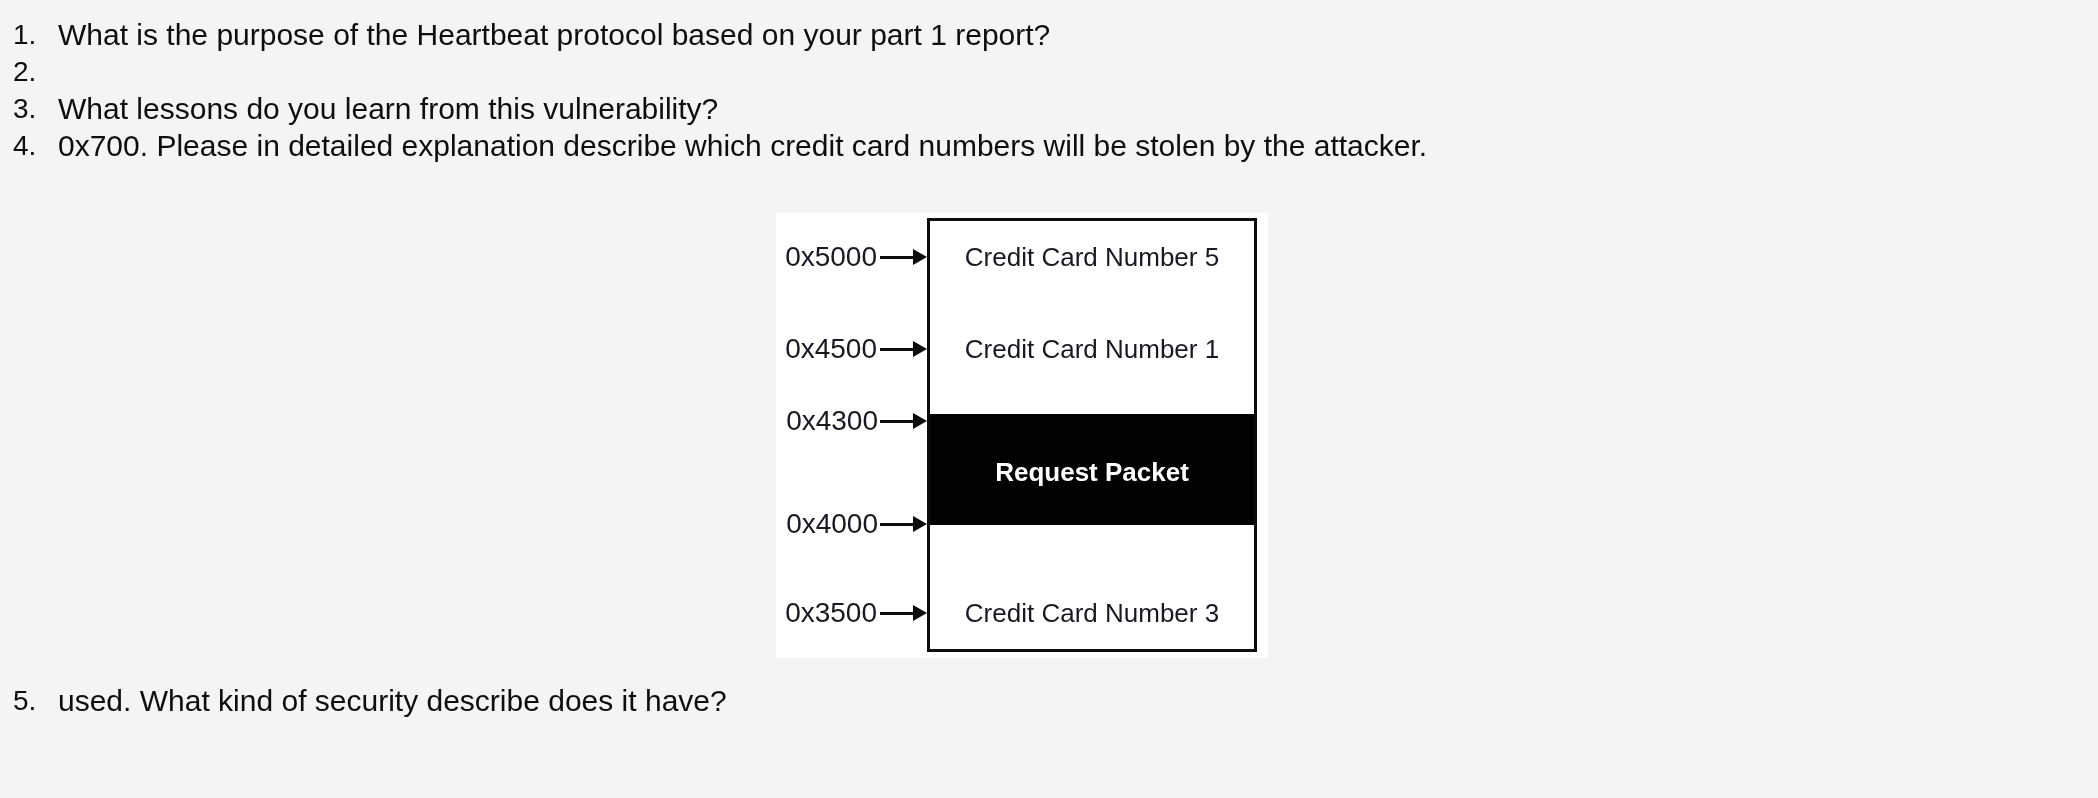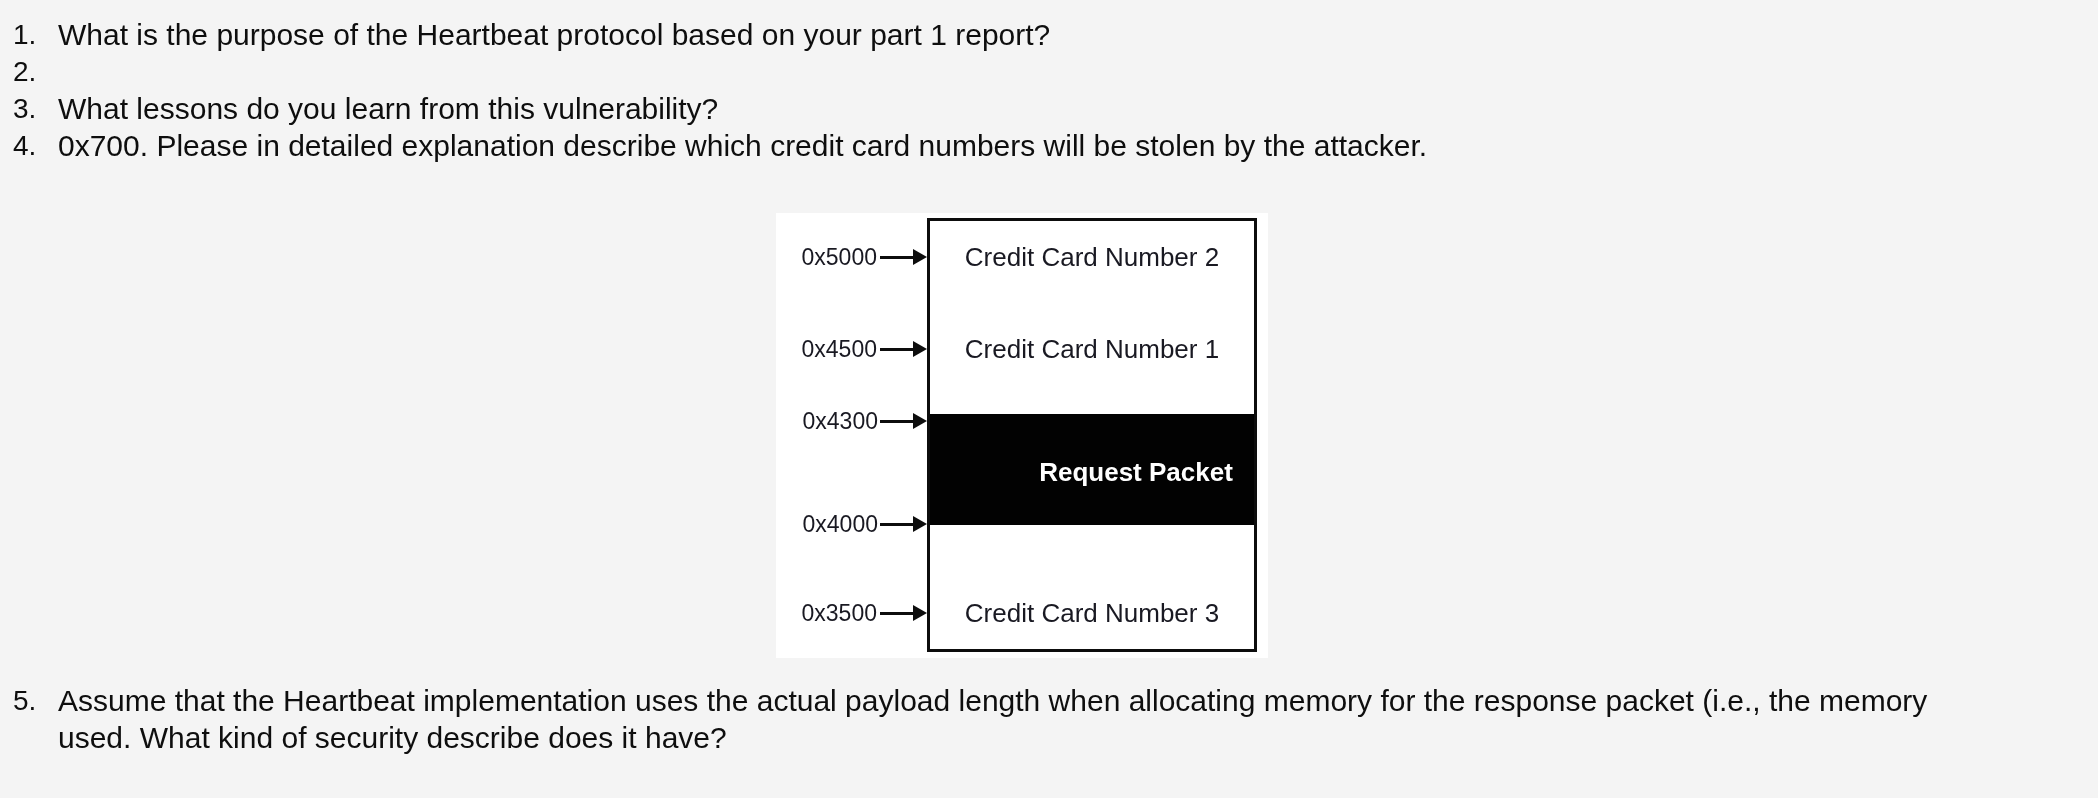--- a/index.html
+++ b/index.html
@@ -40,27 +40,27 @@
     position:absolute; left:0; top:193px;
     width:100%; height:111px;
     background:#020202;
   }
   .seg-label {
     position:absolute; left:151px; width:330px;
     text-align:center;
     font-size:26px; line-height:28px;
     color:#191922;
   }
-  .seg-label.inverse { color:#ffffff; font-weight:600;padding-left:44px; }
+  .seg-label.inverse { color:#ffffff; font-weight:600; }
   .addr-row {
     position:absolute; left:0; width:151px; height:28px;
     display:flex; align-items:center; justify-content:flex-end;
   }
   .addr {
-    font-size:23px; line-height:28px; color:#191922;
+    font-size:28px; line-height:28px; color:#191922;
     margin-right:3px;
   }
   .addr.gapped { margin-right:2px; }
   .arrow { display:flex; align-items:center; }
   .shaft { width:33px; height:3px; background:#0d0d0d; }
   .head  {
     width:0; height:0;
     border-left:14px solid #0d0d0d;
     border-top:8px solid transparent;
     border-bottom:8px solid transparent;
@@ -93,21 +93,21 @@
         <div class="qline">0x700. Please in detailed explanation describe which credit card numbers will be stolen by the attacker.</div>
       </div>
     </div>
   </div>
 
   <div class="figure">
     <div class="membox">
       <div class="seg-black"></div>
     </div>
 
-    <div class="seg-label" style="top:30px">Credit Card Number 2</div>
+    <div class="seg-label" style="top:30px">Credit Card Number 5</div>
     <div class="seg-label" style="top:122px">Credit Card Number 1</div>
     <div class="seg-label inverse" style="top:245px">Request Packet</div>
     <div class="seg-label" style="top:386px">Credit Card Number 3</div>
 
     <div class="addr-row" style="top:30px">
       <span class="addr">0x5000</span>
       <span class="arrow">
           <span class="shaft"></span>
           <span class="head"></span>
         </span>
@@ -139,19 +139,18 @@
           <span class="shaft"></span>
           <span class="head"></span>
         </span>
     </div>
   </div>
 
   <div class="qblock" id="q-bottom">
     <div class="q">
       <span class="qnum">5.</span>
       <div>
-        <div class="qline">Assume that the Heartbeat implementation uses the actual payload length when allocating memory for the response packet (i.e., the memory</div>
         <div class="qline">used. What kind of security describe does it have?</div>
       </div>
     </div>
   </div>
 
 </div>
 
 </body></html>

